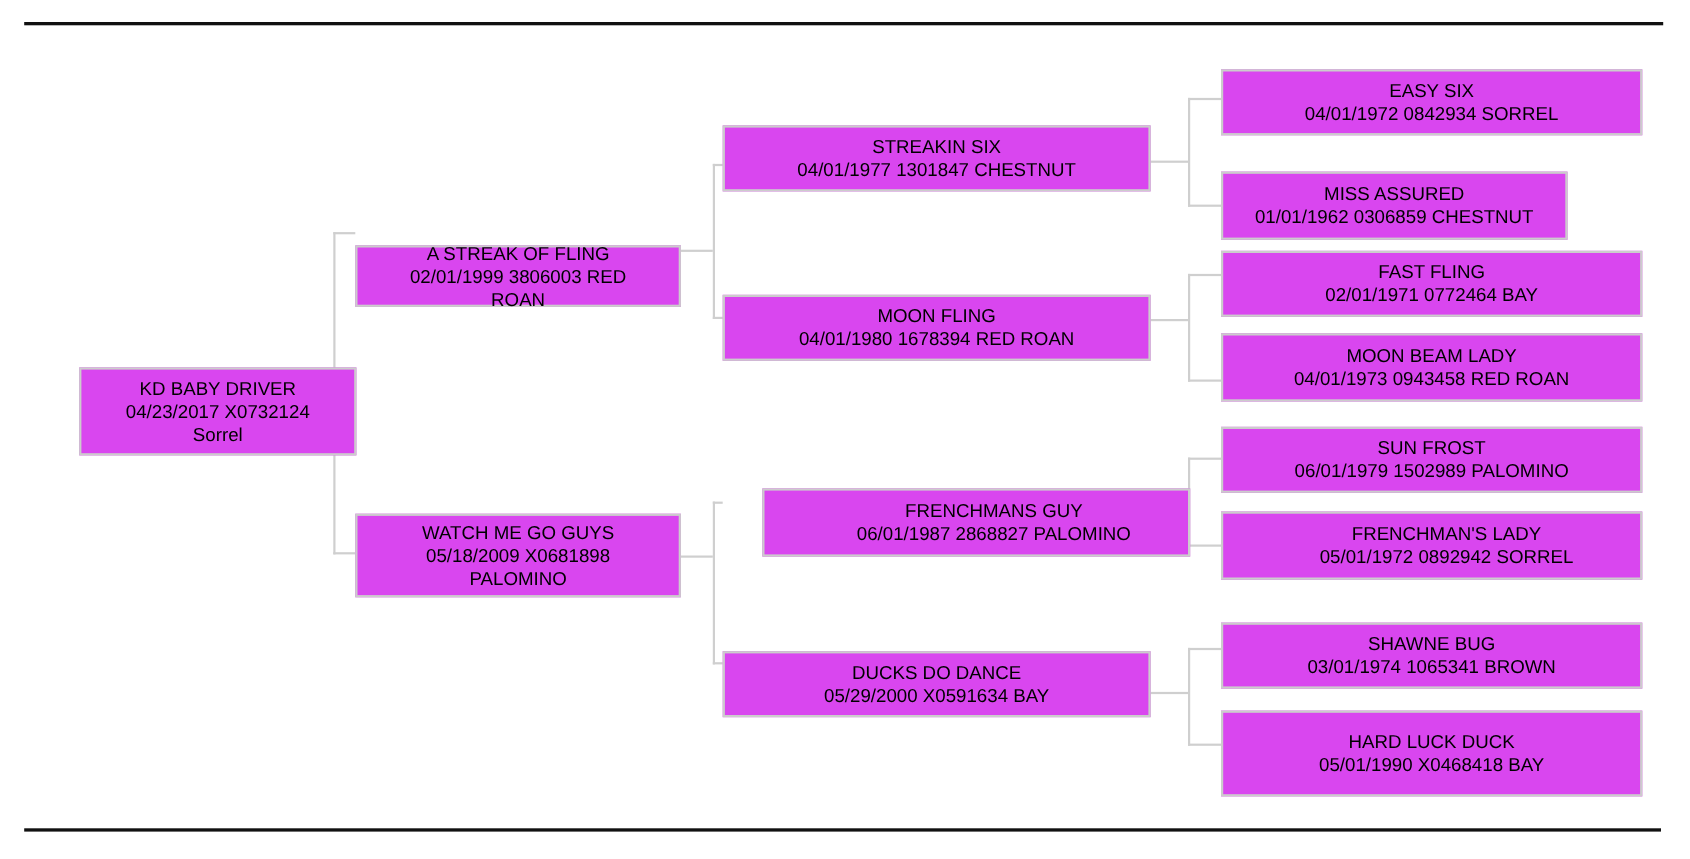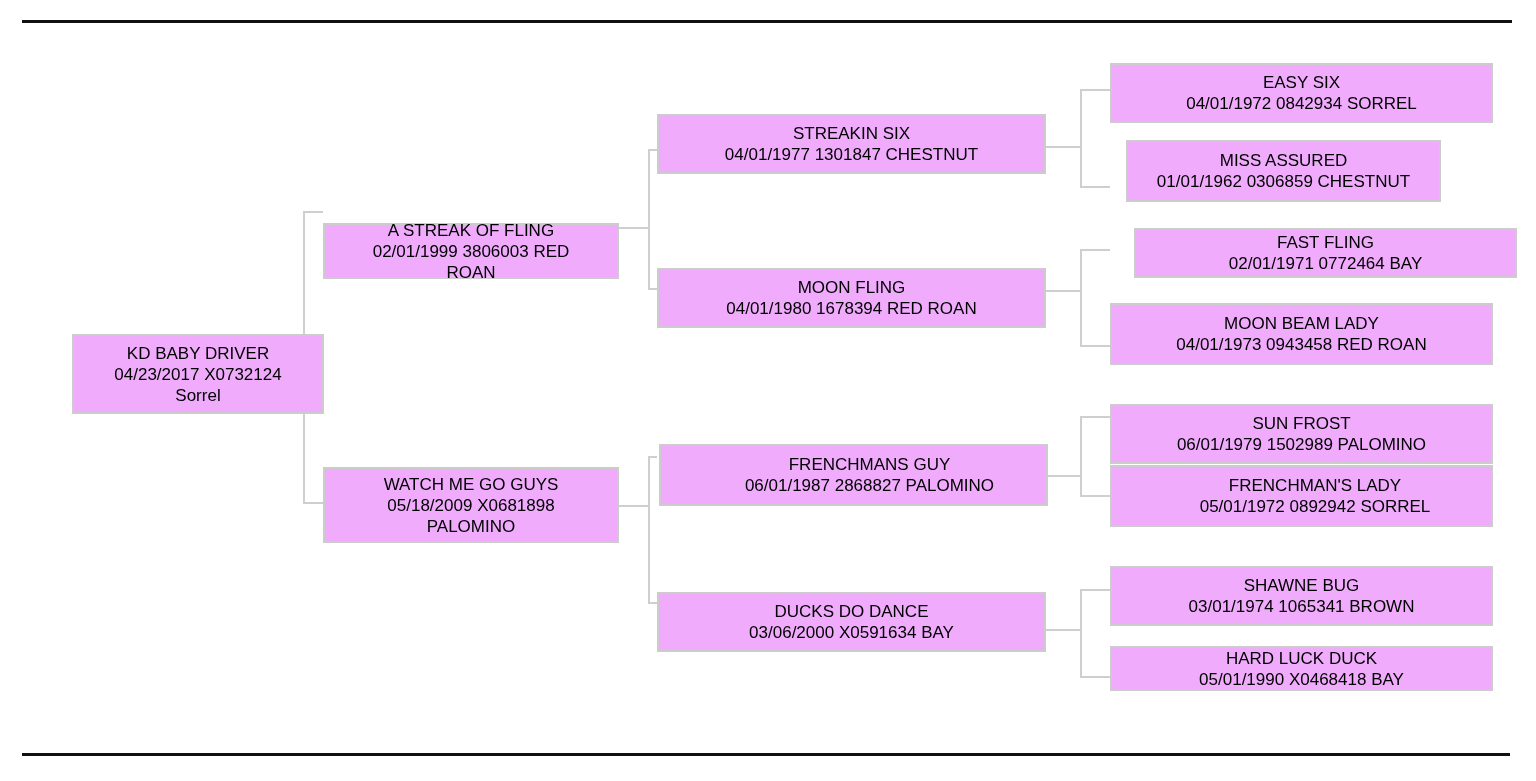--- a/index.html
+++ b/index.html
@@ -18,21 +18,21 @@
     height:3px;
   }
   .seg{
     position:absolute;
     background:#cfcfcf;
   }
   .node{
     position:absolute;
     box-sizing:border-box;
     border:2px solid #cccccc;
-    background:#f0abfc;
+    background:#d946ef;
     display:flex;
     flex-direction:column;
     align-items:center;
     justify-content:center;
     text-align:center;
     font-size:17px;
     line-height:21px;
     white-space:nowrap;
   }
   .node .line{display:block;}
@@ -98,55 +98,55 @@
   </div>
 
   <div class="node" style="left:657px;top:114px;width:389px;height:60px;">
     <span class="line">STREAKIN SIX</span>
     <span class="line">04/01/1977 1301847 CHESTNUT</span>
   </div>
   <div class="node" style="left:657px;top:268px;width:389px;height:60px;">
     <span class="line">MOON FLING</span>
     <span class="line">04/01/1980 1678394 RED ROAN</span>
   </div>
-  <div class="node" style="left:659px;top:444px;width:389px;height:62px;padding-left:32px;">
+  <div class="node" style="left:693px;top:444px;width:389px;height:62px;padding-left:32px;">
     <span class="line">FRENCHMANS GUY</span>
     <span class="line">06/01/1987 2868827 PALOMINO</span>
   </div>
   <div class="node" style="left:657px;top:592px;width:389px;height:60px;">
     <span class="line">DUCKS DO DANCE</span>
-    <span class="line">03/06/2000 X0591634 BAY</span>
+    <span class="line">05/29/2000 X0591634 BAY</span>
   </div>
 
   <div class="node" style="left:1110px;top:63px;width:383px;height:60px;">
     <span class="line">EASY SIX</span>
     <span class="line">04/01/1972 0842934 SORREL</span>
   </div>
-  <div class="node" style="left:1110px;top:140px;width:315px;height:62px;margin-left:16px;">
+  <div class="node" style="left:1110px;top:156px;width:315px;height:62px;">
     <span class="line">MISS ASSURED</span>
     <span class="line">01/01/1962 0306859 CHESTNUT</span>
   </div>
-  <div class="node" style="left:1110px;top:228px;width:383px;height:50px;margin-left:24px;">
+  <div class="node" style="left:1110px;top:228px;width:383px;height:60px;">
     <span class="line">FAST FLING</span>
     <span class="line">02/01/1971 0772464 BAY</span>
   </div>
   <div class="node" style="left:1110px;top:303px;width:383px;height:62px;">
     <span class="line">MOON BEAM LADY</span>
     <span class="line">04/01/1973 0943458 RED ROAN</span>
   </div>
-  <div class="node" style="left:1110px;top:404px;width:383px;height:60px;">
+  <div class="node" style="left:1110px;top:388px;width:383px;height:60px;">
     <span class="line">SUN FROST</span>
     <span class="line">06/01/1979 1502989 PALOMINO</span>
   </div>
   <div class="node" style="left:1110px;top:465px;width:383px;height:62px;padding-left:27px;">
     <span class="line">FRENCHMAN'S LADY</span>
     <span class="line">05/01/1972 0892942 SORREL</span>
   </div>
   <div class="node" style="left:1110px;top:566px;width:383px;height:60px;">
     <span class="line">SHAWNE BUG</span>
     <span class="line">03/01/1974 1065341 BROWN</span>
   </div>
-  <div class="node" style="left:1110px;top:646px;width:383px;height:45px;">
+  <div class="node" style="left:1110px;top:646px;width:383px;height:78px;">
     <span class="line">HARD LUCK DUCK</span>
     <span class="line">05/01/1990 X0468418 BAY</span>
   </div>
 
 </div>
 
 </body></html>

